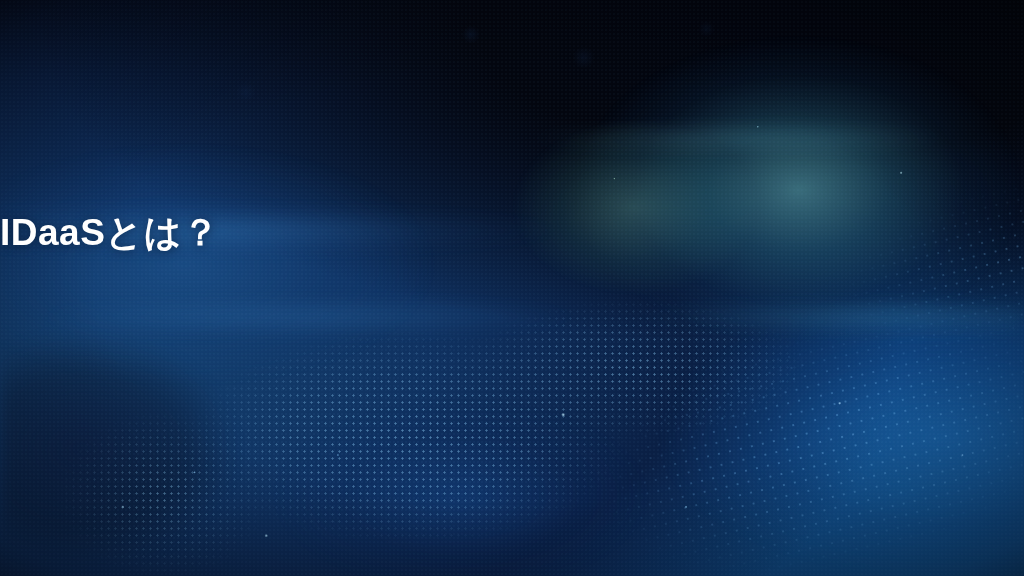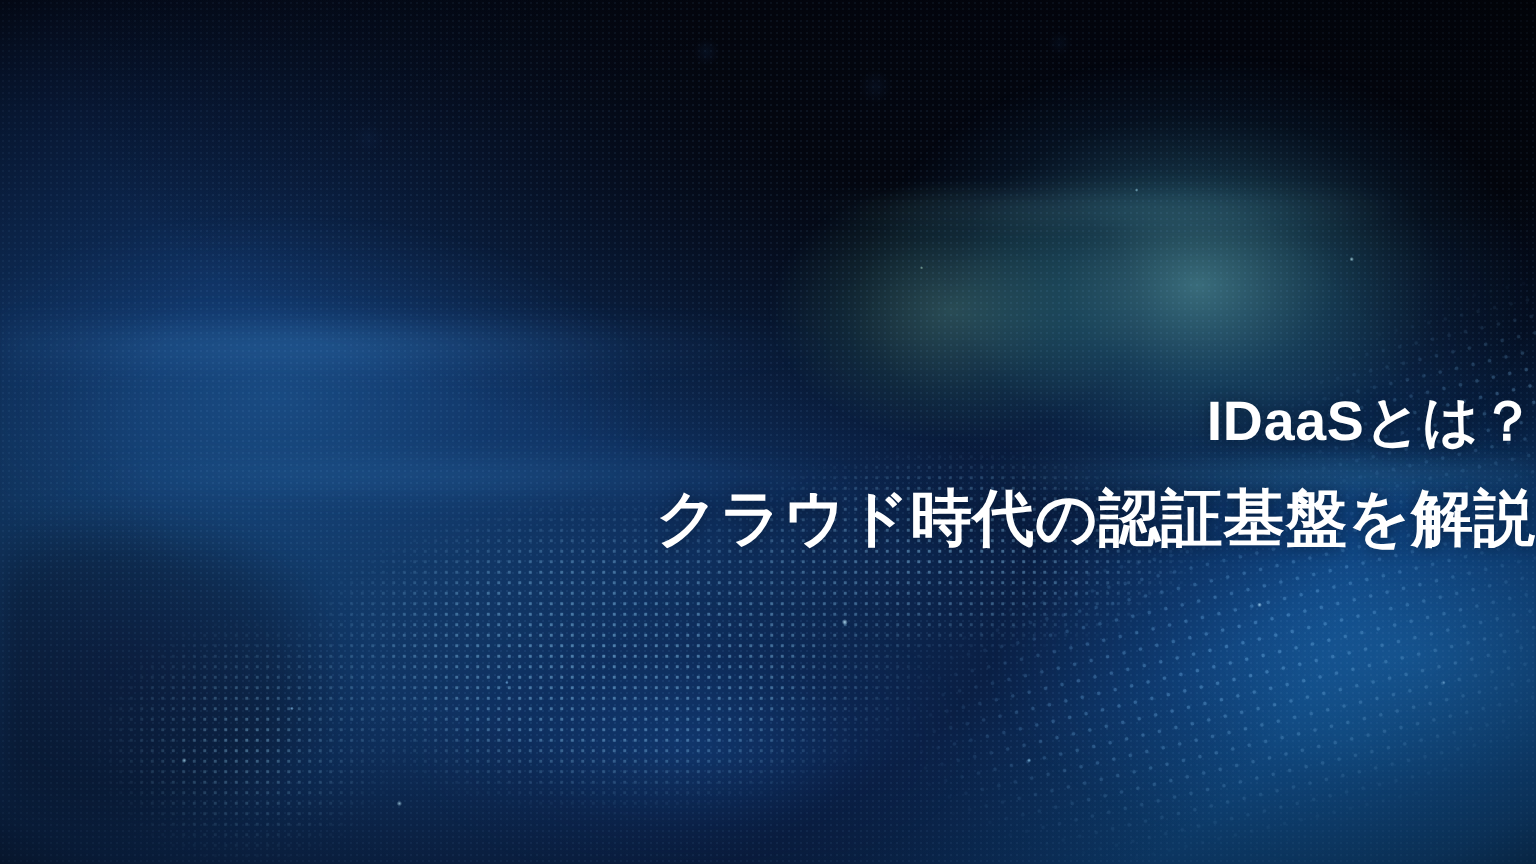--- a/index.html
+++ b/index.html
@@ -123,23 +123,22 @@
     background:
       radial-gradient(ellipse 78% 72% at 50% 50%, rgba(0,0,0,0) 52%, rgba(0,0,0,0.34) 88%, rgba(0,0,0,0.56) 100%);
   }
 
   
   .headline {
     position: absolute;
     left: 0;
     right: 0;
     top: 214px;
-    text-align: right;
+    text-align: left;
     z-index: 10;
-    margin-top: 48px;
   }
 
   .headline-line {
     color: #ffffff;
     font-weight: 700;
     line-height: 1;
     white-space: nowrap;
     text-shadow: 0 1px 10px rgba(4,14,34,0.55);
   }
 
@@ -163,16 +162,15 @@
   <div class="bg-layer bg-nebula"></div>
   <div class="bg-layer bg-wisps"></div>
   <div class="bg-layer bg-mesh-a"></div>
   <div class="bg-layer bg-mesh-b"></div>
   <div class="bg-layer bg-halftone"></div>
   <div class="bg-layer bg-sparks"></div>
   <div class="bg-layer bg-vignette"></div>
 
   <div class="headline">
     <div class="headline-line headline-line-1">IDaaSとは？</div>
-    <div class="headline-line headline-line-2">クラウド時代の認証基盤を解説</div>
   </div>
 
 </div>
 
 </body></html>

